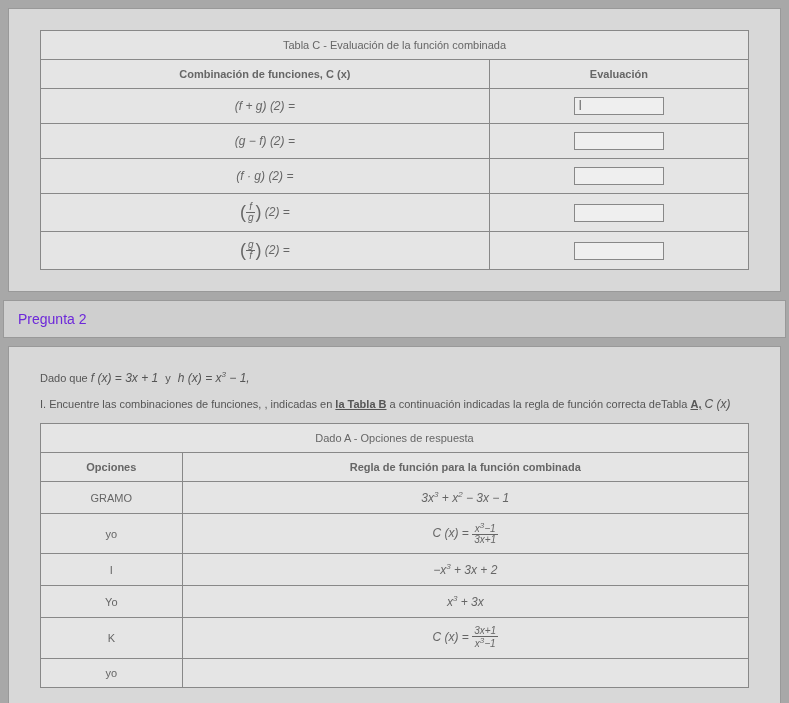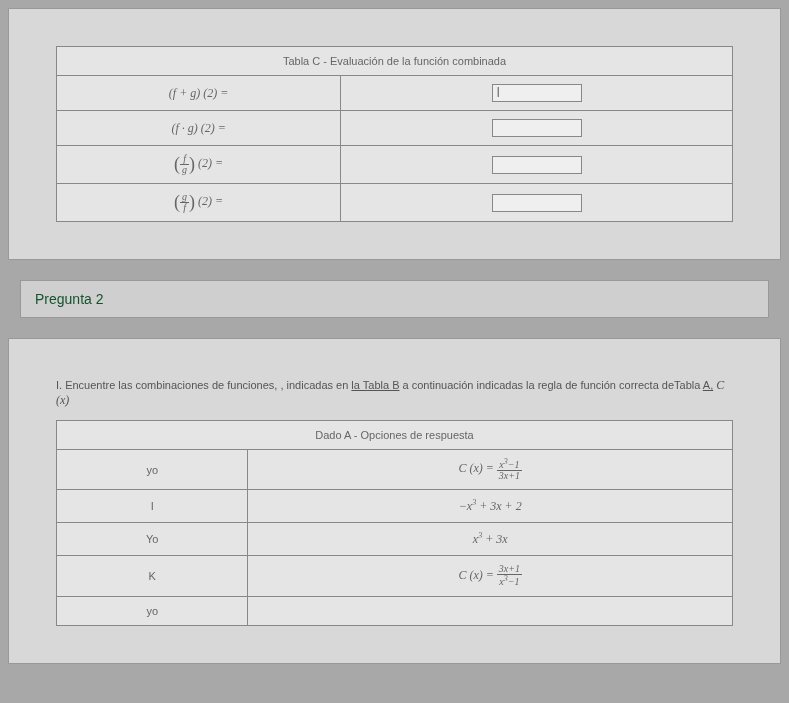--- a/index.html
+++ b/index.html
@@ -10,21 +10,21 @@
     body {
       font-family: Arial, sans-serif;
       background: #a8a8a8;
       width: 789px;
       font-size: 11px;
       color: #555;
     }
     .section {
       background: #d8d8d8;
       margin: 8px;
-      padding: 27px;
+      padding: 11px;
       border: 1px solid #999;
     }
     .table-wrap {
       margin: 10px 20px;
     }
     table {
       width: 100%;
       border-collapse: collapse;
       border: 1px solid #888;
       background: #e5e5e5;
@@ -40,21 +40,21 @@
     .title-cell {
       font-weight: normal;
       color: #666;
       font-size: 11px;
     }
     .header-cell {
       font-weight: bold;
       color: #666;
     }
     .math {
-      font-family: Liberation Serif, serif;
+      font-family: Liberation Sans, sans-serif;
       font-style: italic;
       font-size: 12px;
     }
     .frac {
       display: inline-block;
       vertical-align: middle;
       text-align: center;
       font-size: 10px;
       line-height: 1;
     }
@@ -81,51 +81,60 @@
       vertical-align: middle;
       text-align: left;
       padding: 0 4px;
       font-size: 11px;
       color: #444;
     }
     .q-header {
       background: #cfcfcf;
       padding: 10px 14px;
       font-size: 14px;
-      color: #14532d;
+      color: #6d28d9;
       border: 1px solid #999;
-      margin: 20px;
+      margin: 3px;
     }
     .intro {
       margin: 12px 20px;
       font-size: 11px;
       color: #555;
     }
     .intro .math {
       font-size: 12px;
     }
     .underline {
       text-decoration: underline;
+      font-weight: bold;
     }
     sup { font-size: 8px; }
     .col-narrow { width: 20%; }
   </style>
 </head>
 <body>
 
 <div class="section">
   <div class="table-wrap">
     <table>
       <tbody>
           <tr>
         <td colspan="2" class="title-cell">Tabla C - Evaluación de la función combinada</td>
       </tr>
       <tr>
+        <td class="header-cell">Combinación de funciones, C (x)</td>
+        <td class="header-cell">Evaluación</td>
+      </tr>
+      <tr>
         <td><span class="math">(<i>f</i> + <i>g</i>) (2) =</span></td>
         <td><span class="input-box">|</span></td>
+      </tr>
+      <tr>
+        <td><span class="math">(<i>g</i> − <i>f</i>) (2) =</span></td>
+        <td><span class="input-box"></span></td>
       </tr>
       <tr>
         <td><span class="math">(<i>f</i> · <i>g</i>) (2) =</span></td>
         <td><span class="input-box"></span></td>
       </tr>
       <tr>
         <td>
           <span class="math">
             <span class="paren-big">(</span><span class="frac"><span class="frac-num">f</span><span class="frac-den">g</span></span><span class="paren-big">)</span> <span>(2) =</span>
           </span>
@@ -142,36 +151,50 @@
       </tr>
     </tbody>
       </table>
   </div>
 </div>
 
 <div class="q-header">Pregunta 2</div>
 
 <div class="section">
 
+  <div class="intro">
+    <span>Dado que</span>
+    <span class="math"><i>f</i> (<i>x</i>) = 3<i>x</i> + 1</span>
+    <span style="padding:0 4px">y</span>
+    <span class="math"><i>h</i> (<i>x</i>) = <i>x</i><sup>3</sup> − 1,</span>
+  </div>
 
   <div class="intro">
     <span>I. Encuentre las combinaciones de funciones, , indicadas en</span>
     <span class="underline">la Tabla B</span>
     <span>a continuación indicadas la regla de función correcta deTabla</span>
     <span class="underline">A,</span>
     <span class="math"><i>C</i> (<i>x</i>)</span>
   </div>
 
   <div class="table-wrap">
     <table>
       <tbody>
           <tr>
         <td colspan="2" class="title-cell">Dado A - Opciones de respuesta</td>
       </tr>
       <tr>
+        <td class="header-cell col-narrow">Opciones</td>
+        <td class="header-cell">Regla de función para la función combinada</td>
+      </tr>
+      <tr>
+        <td>GRAMO</td>
+        <td><span class="math">3<i>x</i><sup>3</sup> + <i>x</i><sup>2</sup> − 3<i>x</i> − 1</span></td>
+      </tr>
+      <tr>
         <td>yo</td>
         <td><span class="math"><i>C</i> (<i>x</i>) = <span class="frac"><span class="frac-num"><i>x</i><sup>3</sup>−1</span><span class="frac-den">3<i>x</i>+1</span></span></span></td>
       </tr>
       <tr>
         <td>I</td>
         <td><span class="math">−<i>x</i><sup>3</sup> + 3<i>x</i> + 2</span></td>
       </tr>
       <tr>
         <td>Yo</td>
         <td><span class="math"><i>x</i><sup>3</sup> + 3<i>x</i></span></td>

